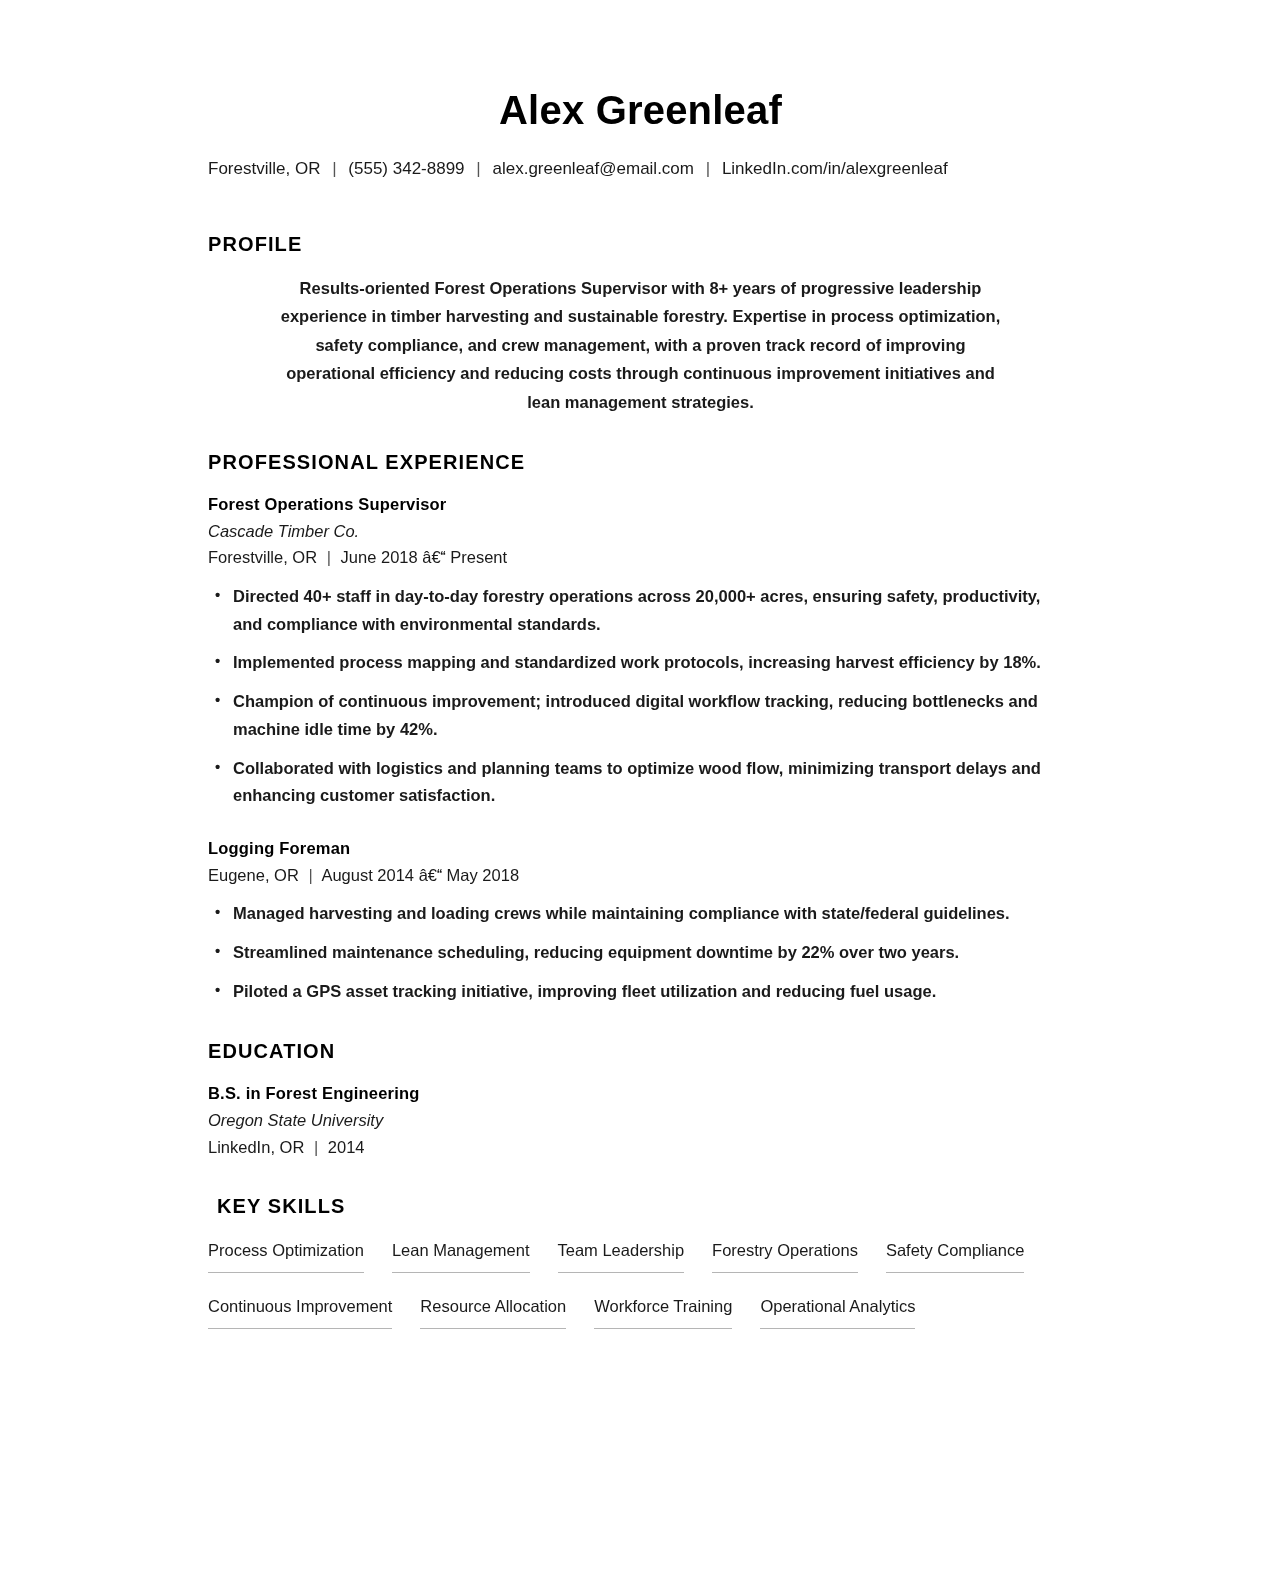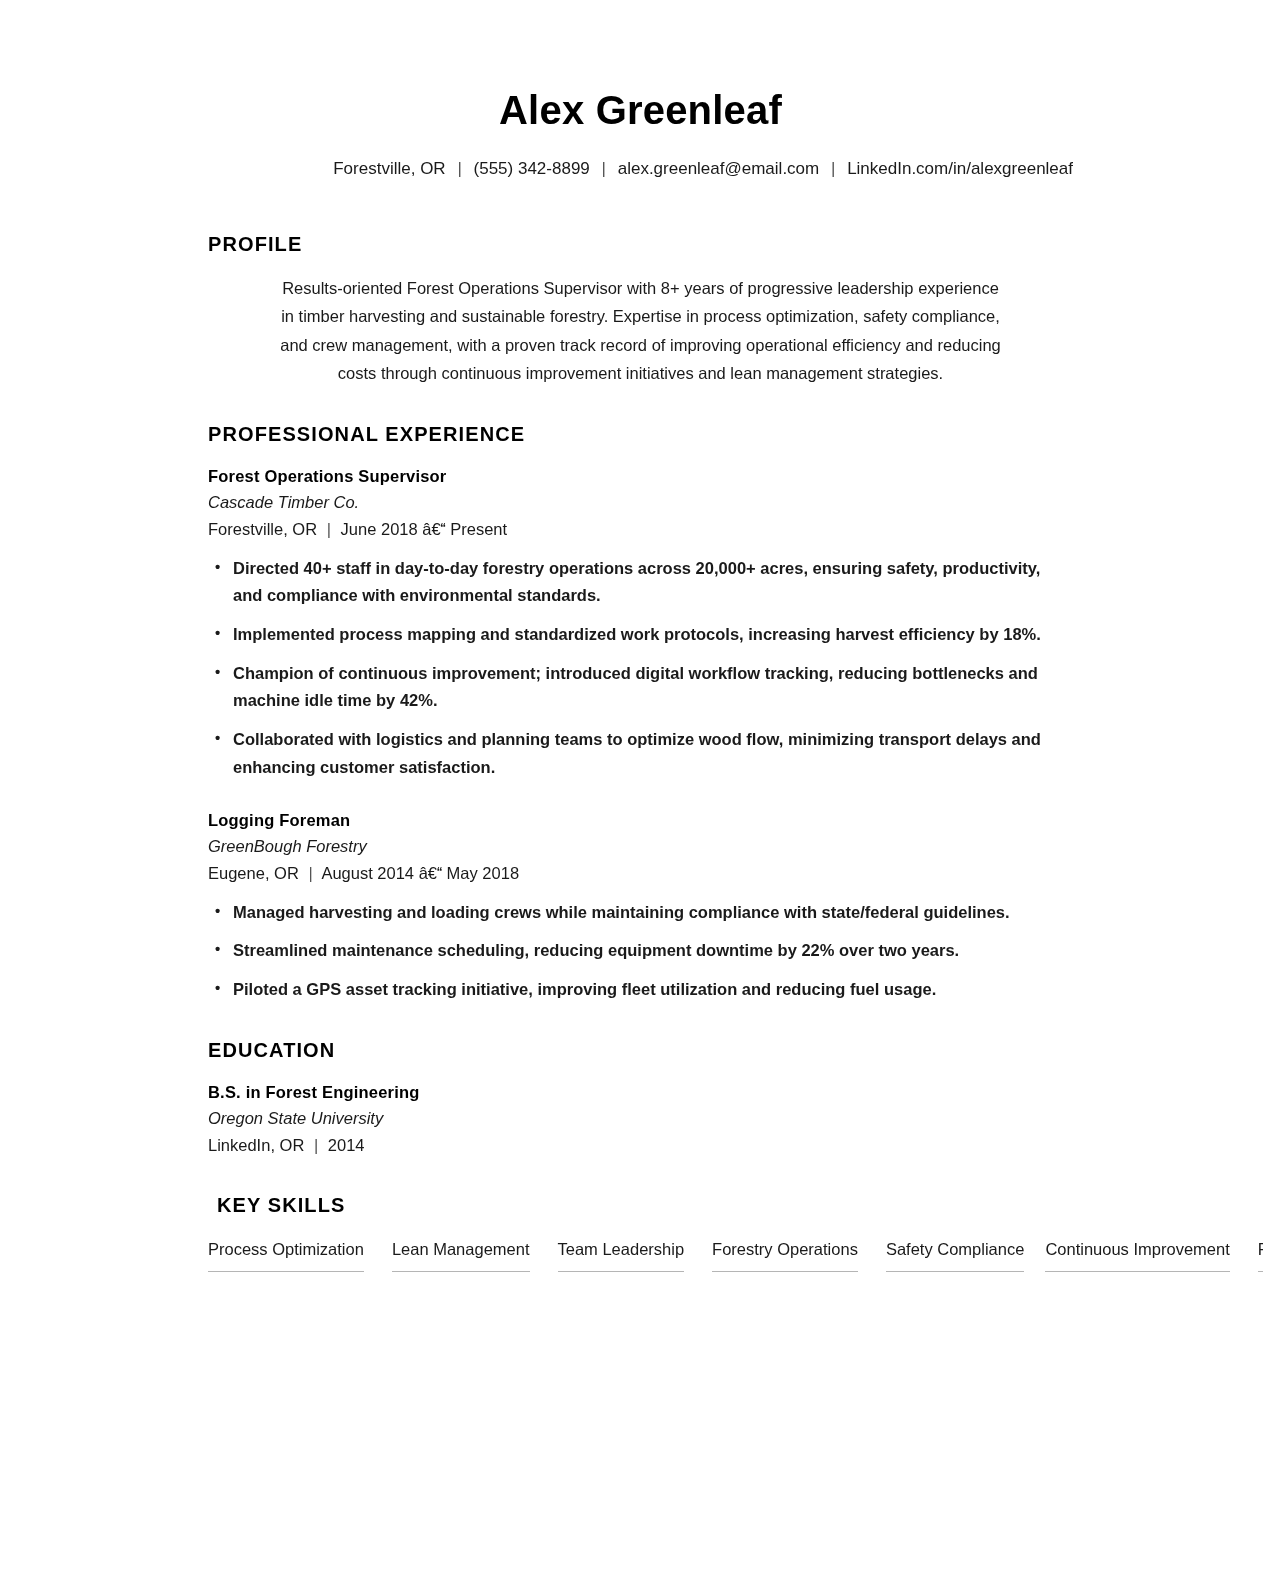--- a/index.html
+++ b/index.html
@@ -26,21 +26,21 @@
   .name {
     text-align: center;
     font-size: 40px;
     font-weight: bold;
     letter-spacing: 0.2px;
     color: #000000;
     margin: 0 0 26px 0;
     line-height: 1.1;
   }
   .contact {
-    text-align: right;
+    text-align: left;
     font-size: 17px;
     color: #1a1a1a;
     margin: 0 0 52px 0;
     line-height: 1.3;
     white-space: nowrap;
   }
   .contact .sep {
     color: #555;
     padding: 0 7px;
   }
@@ -61,20 +61,21 @@
 
   
   .profile-text {
     text-align: center;
     font-size: 16.5px;
     line-height: 1.72;
     color: #1a1a1a;
     margin: 16px auto;
     padding: 0 68px 0 68px;
     max-width: 760px;
+    font-weight: bold;
   }
 
   
   .entry {
     margin: 0 0 26px 0;
   }
   .entry:last-child { margin-bottom: 0; }
   .entry-title {
     font-size: 16.5px;
     font-weight: bold;
@@ -119,20 +120,21 @@
     left: 7px;
     top: -1px;
     font-size: 15px;
     color: #1a1a1a;
   }
 
   
   .skills-section .section-title { margin-bottom: 20px; margin-left: 9px; }
   .skills-rows {
     display: flex;
+    flex-direction: column;
     gap: 21px;
   }
   .skills-row {
     display: flex;
     flex-wrap: nowrap;
     gap: 28px;
   }
   .skill {
     font-size: 16.5px;
     line-height: 1.5;
@@ -179,21 +181,20 @@
       <ul class="bullets">
         <li>Directed 40+ staff in day-to-day forestry operations across 20,000+ acres, ensuring safety, productivity, and compliance with environmental standards.</li>
         <li>Implemented process mapping and standardized work protocols, increasing harvest efficiency by 18%.</li>
         <li>Champion of continuous improvement; introduced digital workflow tracking, reducing bottlenecks and machine idle time by 42%.</li>
         <li>Collaborated with logistics and planning teams to optimize wood flow, minimizing transport delays and enhancing customer satisfaction.</li>
       </ul>
     </div>
 
     <div class="entry">
       <div class="entry-title">Logging Foreman</div>
-      <div class="entry-org">GreenBough Forestry</div>
       <div class="entry-meta">
         <span>Eugene, OR</span>
         <span class="sep">|</span>
         <span>August 2014 â€ May 2018</span>
       </div>
       <ul class="bullets">
         <li>Managed harvesting and loading crews while maintaining compliance with state/federal guidelines.</li>
         <li>Streamlined maintenance scheduling, reducing equipment downtime by 22% over two years.</li>
         <li>Piloted a GPS asset tracking initiative, improving fleet utilization and reducing fuel usage.</li>
       </ul>

